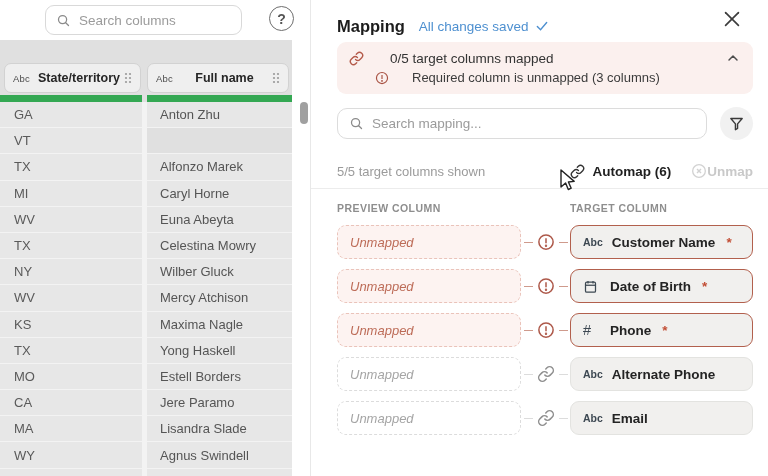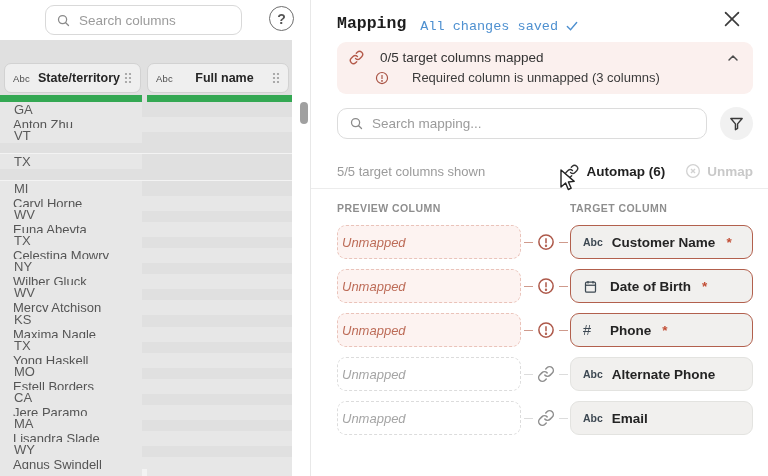--- a/index.html
+++ b/index.html
@@ -24,75 +24,75 @@
   .chips { display:flex; gap:6px; padding:23px 3px 0 4px; }
   .chip { height:30px; background:#efefef; border:1px solid #d2d2d2; border-radius:7px;
     display:flex; align-items:center; padding:0 8px; }
   .chip-1 { width:137px; } .chip-2 { width:142px; }
   .type-abc { font-size:9.5px; color:#4a4a4a; font-weight:500; margin-right:4px; letter-spacing:.2px; }
   .chip-name { flex:1; text-align:center; font-size:12.5px; font-weight:700; color:#262626; white-space:nowrap; }
   .drag-dots { width:8px; height:12px; color:#9a9a9a; flex:0 0 auto; }
   .green-bar { display:flex; gap:5px; margin-top:2px; height:7px; }
   .green-bar .seg { background:#34a853; height:7px; }
   .seg-1 { width:142px; } .seg-2 { width:145px; }
-  .trow { display:flex; height:26.2px; border-bottom:1px solid #f3f3f3;flex-direction:column; }
+  .trow { display:flex; height:26.2px; border-bottom:1px solid #f3f3f3; }
   .tcell { background:#e7e7e7; display:flex; align-items:center; font-size:13px; color:#5a5a5a; }
   .tcell.c1 { width:142px; padding-left:14px; }
   .tgap { width:5px; background:#f3f3f3; }
   .tcell.c2 { flex:1; padding-left:13px; color:#555; }
   .partial-row { display:flex; height:12px; }
   .partial-row .tcell { height:12px; }
   .scroll-thumb { position:absolute; left:300px; top:102px; width:8px; height:22px;
     border-radius:4px; background:#a0a0a0; }
   .v-divider { position:absolute; left:310px; top:0; width:1px; height:476px; background:#e8e8e8; }
 
   
   .panel { position:absolute; left:311px; top:0; width:457px; height:476px; background:#fff;
     padding:0 15px 0 26px; }
-  .panel-header { height:38px; display:flex; padding-top:14px; position:relative;font-family:Liberation Mono, monospace; }
+  .panel-header { height:38px; display:flex; align-items:center; padding-top:14px; position:relative; }
   .panel-title { font-size:16.5px; font-weight:700; color:#1c1c1c; }
   .save-status { margin-left:14px; font-size:13.5px; color:#4e90d0; display:flex; align-items:center; gap:7px; }
   .save-status svg { width:14px; height:14px; color:#4e90d0; }
   .close-btn { position:absolute; right:10px; top:8px; width:22px; height:22px; color:#3c3c3c; cursor:pointer; }
   .close-btn svg { width:100%; height:100%; }
 
   .alert { margin-top:4px; background:#fbf0ee; border-radius:9px; padding:8px 12px 9px 12px; }
-  .alert-line1 { display:flex; align-items:flex-start; gap:16px; }
+  .alert-line1 { display:flex; align-items:center; gap:26px; }
   .alert-link-icon { width:15px; height:15px; color:#b45a4a; flex:0 0 auto; }
   .alert-title { font-size:13.5px; color:#333; font-weight:500; }
   .alert-chevron { margin-left:auto; width:16px; height:16px; color:#4c4c4c; }
   .alert-line2 { display:flex; align-items:center; gap:23px; margin:4px 0 0 26px; }
   .alert-warn-icon { width:14px; height:14px; color:#a85243; flex:0 0 auto; }
   .alert-detail { font-size:13px; color:#3c3c3c; }
 
   .search-row { display:flex; align-items:center; margin-top:13px; gap:13px; }
   .map-search { flex:1; height:31px; border:1.5px solid #dcdcdc; border-radius:10px;
     display:flex; align-items:center; padding:0 11px; gap:8px; background:#fff; }
   .map-search svg { width:15px; height:15px; color:#8a8a8a; }
   .filter-btn { width:33px; height:33px; border-radius:50%; background:#f1f1f1;
     display:flex; align-items:center; justify-content:center; }
   .filter-btn svg { width:17px; height:17px; color:#3a3a3a; }
 
   .meta-row { display:flex; align-items:center; margin-top:23px; }
   .shown-text { font-size:13px; color:#9b9b9b; }
   .meta-actions { margin-left:auto; display:flex; align-items:center; gap:8px; }
   .automap-btn { display:flex; align-items:center; gap:7px; font-size:13.5px; font-weight:700; color:#1f1f1f; cursor:pointer; }
   .automap-btn svg { width:15px; height:15px; color:#333; }
-  .unmap-btn { display:flex; align-items:center; gap:6px; margin-left:12px;
+  .unmap-btn { display:flex; align-items:center; margin-left:12px;
     font-size:13.5px; font-weight:700; color:#c9c9c9;text-align:right; }
   .unmap-btn svg { width:16px; height:16px; color:#d2d2d2; }
   .hr { border-bottom:1px solid #ececec; margin:9px -15px 0 -26px; }
 
   .cols-header { display:flex; margin-top:13px; font-size:10.5px; font-weight:700;
     color:#8e8e8e; letter-spacing:.45px; }
   .cols-header .c-preview { width:233px; }
   .map-rows { margin-top:11px; display:flex; flex-direction:column; gap:10px; }
   .map-row { display:flex; align-items:center; height:34px; }
   .preview-box { width:184px; height:34px; border-radius:9px; display:flex; align-items:center;
-    padding:0 4px; font-style:italic; font-size:13px; }
+    padding:0 12px; font-style:italic; font-size:13px; }
   .map-row.required .preview-box { background:#fdf3f1; border:1.5px dashed #eac3ba; color:#bd6c58; }
   .map-row.optional .preview-box { background:#fff; border:1.5px dashed #dcdcdc; color:#a5a5a5; }
   .connector { width:49px; display:flex; align-items:center; justify-content:center; gap:4px; }
   .connector .line { width:9px; border-top:1.6px solid #dcdcdc; }
   .map-row.required .connector .line { border-top-color:#cf9a8c; }
   .conn-icon { width:18px; height:18px; flex:0 0 auto; display:flex; align-items:center; justify-content:center; }
   .map-row.required .conn-icon { color:#ad5849; }
   .map-row.optional .conn-icon { color:#8f8f8f; }
   .conn-icon svg { width:18px; height:18px; }
   .target-box { flex:1; height:34px; border-radius:9px; background:#f1f0ee;
@@ -166,20 +166,21 @@
           </div>
 
           <div class="trow">
             <div class="tcell c1">VT</div>
             <div class="tgap"></div>
           </div>
 
           <div class="trow">
             <div class="tcell c1">TX</div>
             <div class="tgap"></div>
+            <div class="tcell c2">Alfonzo Marek</div>
           </div>
 
           <div class="trow">
             <div class="tcell c1">MI</div>
             <div class="tgap"></div>
             <div class="tcell c2">Caryl Horne</div>
           </div>
 
           <div class="trow">
             <div class="tcell c1">WV</div>

